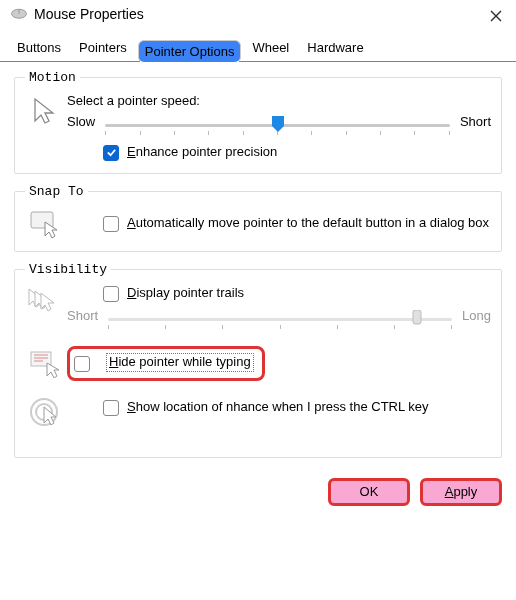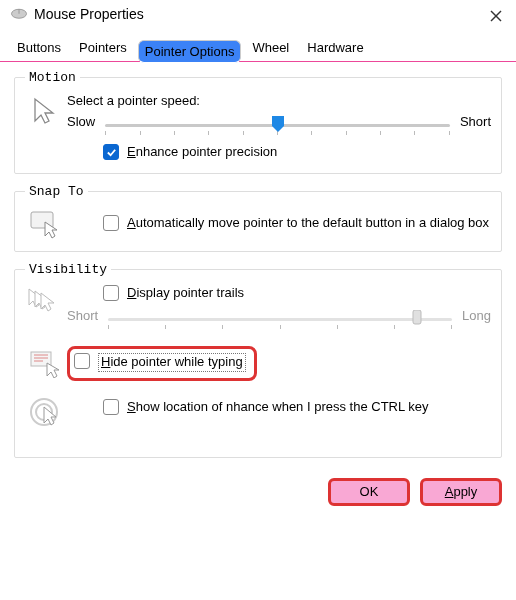--- a/index.html
+++ b/index.html
@@ -20,26 +20,26 @@
   .iconcol { width:42px; display:flex; align-items:flex-start; justify-content:center; padding-top:2px; }
   .content { flex:1; }
   .speedline { display:flex; align-items:flex-start; gap:10px; margin-top:6px; }
   .slider-track { position:relative; flex:1; height:24px; }
   .track-line { position:absolute; left:0; right:0; top:10px; height:3px; background:#c9c9c9; border-radius:2px; }
   .ticks { position:absolute; left:0; right:0; top:17px; display:flex; justify-content:space-between; }
   .tick { width:1px; height:4px; background:#bbb; }
   .thumb { position:absolute; top:2px; width:16px; height:16px; transform:translateX(-50%); }
   .checkbox { width:16px; height:16px; border:1px solid #888; border-radius:3px; display:inline-flex; align-items:center; justify-content:center; background:#fff; flex-shrink:0; }
   .checkbox.checked { background:#0a67d1; border-color:#0a67d1; color:#fff; }
-  .checkrow { display:flex; align-items:center; gap:8px; margin-top:6px;padding-left:36px; }
+  .checkrow { display:flex; align-items:flex-end; gap:8px; margin-top:6px;padding-left:36px; }
   .checklabel { line-height:1.3; }
   .mnemonic { text-decoration:underline; }
   .muted { color:#999; }
   .vis-group .row { margin-bottom:14px; }
-  .hide-hl { border:3px solid #d33; border-radius:8px; padding:4px 8px 6px 4px; display:inline-flex; align-items:flex-start; gap:8px; }
+  .hide-hl { border:3px solid #d33; border-radius:8px; padding:4px 8px 6px 4px; display:inline-flex; align-items:flex-end; gap:16px; }
   .dotted { border:1px dotted #777; padding:0 2px; }
   .buttons { display:flex; justify-content:flex-end; gap:10px; padding:10px 14px; }
   .btn { min-width:82px; height:28px; border:1px solid #bbb; background:#f9a8d4; font-size:13px; display:inline-flex; align-items:center; justify-content:center; cursor:pointer; }
   .btn.hl { border:3px solid #d33; border-radius:6px; }
 </style>
 </head>
 <body>
 
 <div class="titlebar">
   <span class="icon">

